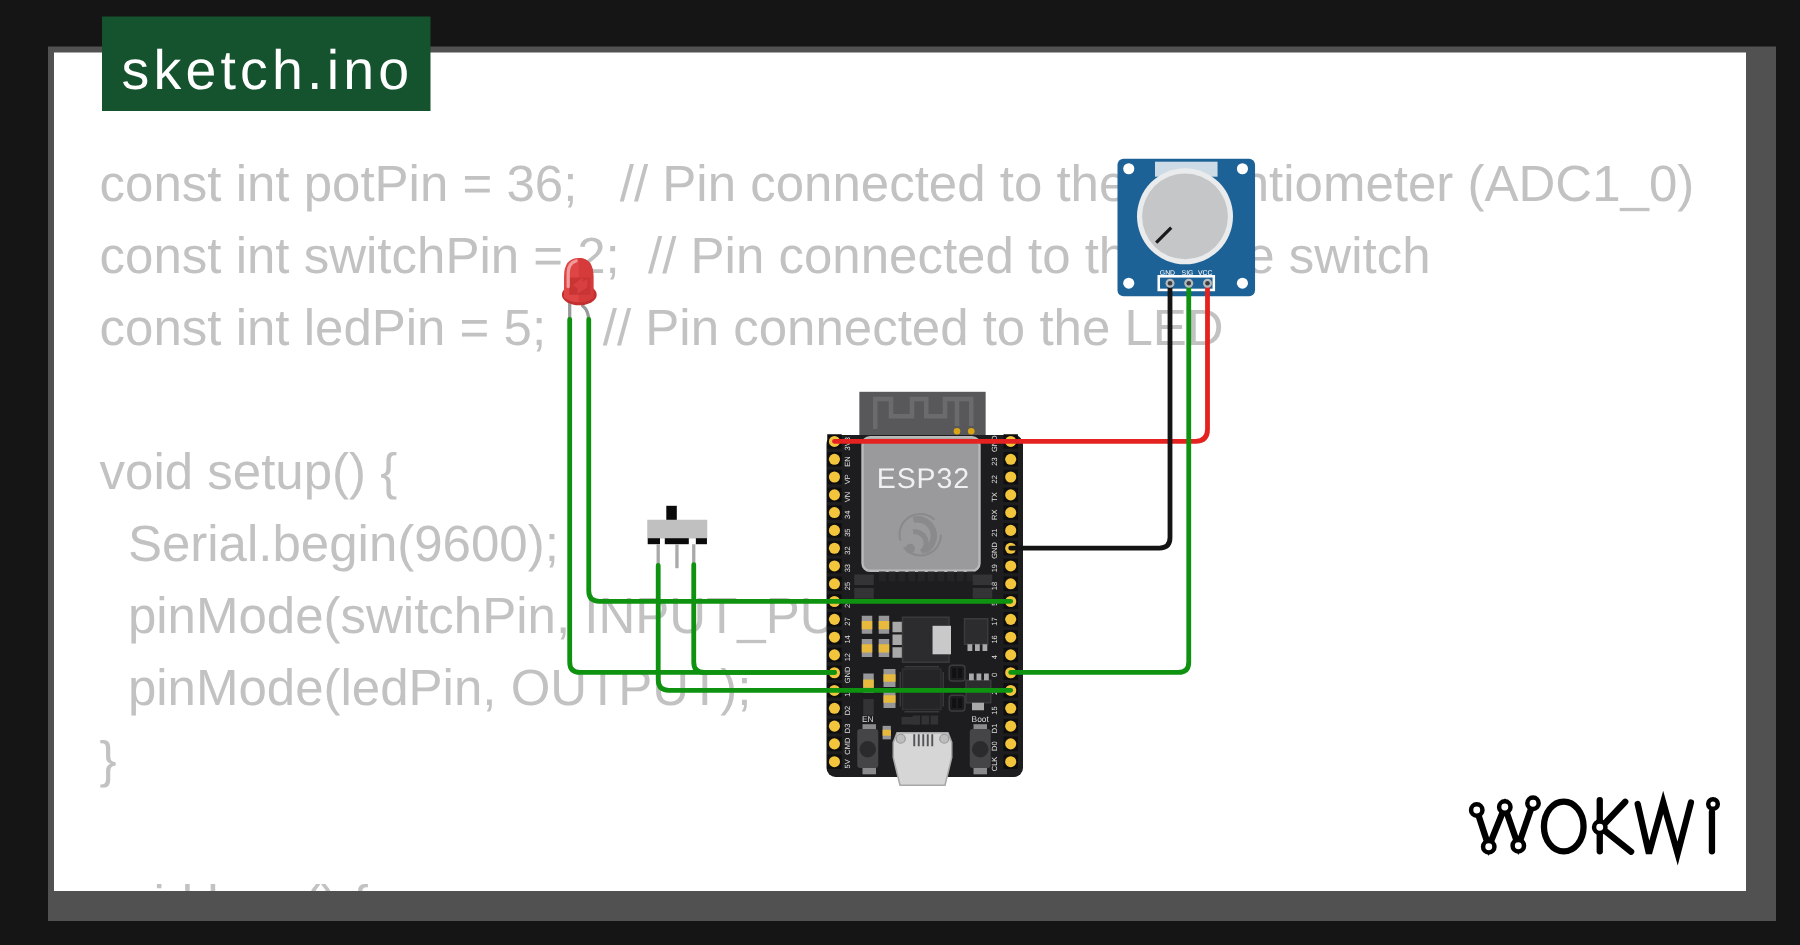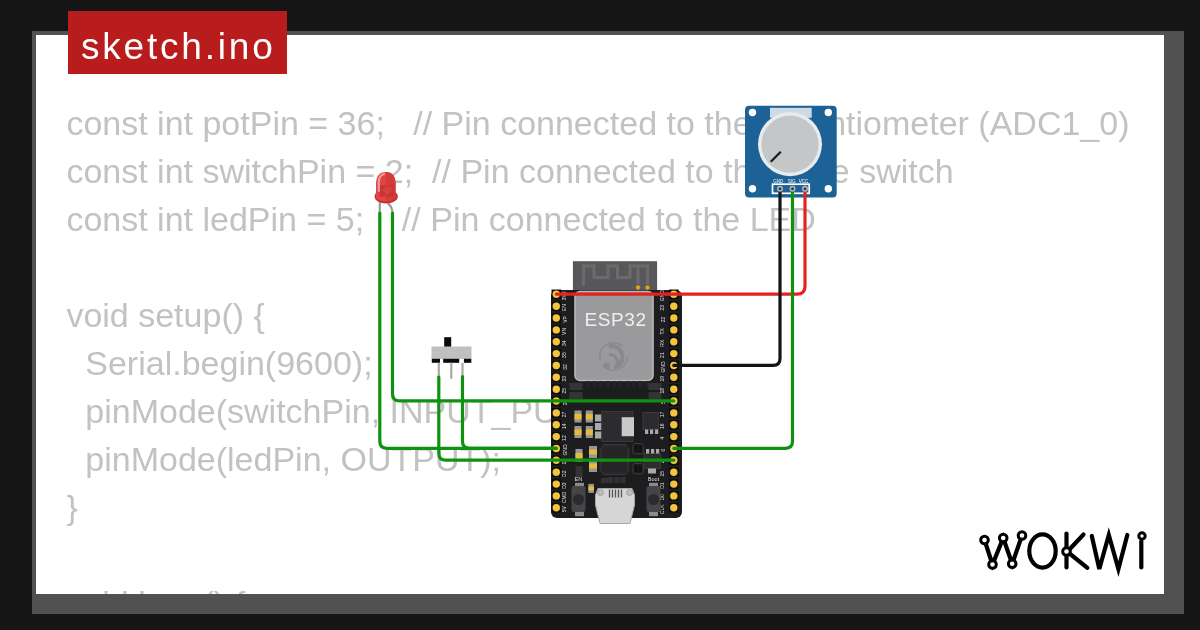--- a/index.html
+++ b/index.html
@@ -1,20 +1,20 @@
 <!DOCTYPE html>
 <html><head>
 <meta charset="utf-8">
 <style>
 html,body{margin:0;padding:0;width:1200px;height:630px;background:#151515;overflow:hidden}
 *{box-sizing:border-box}
 #shadow{position:absolute;left:32px;top:31px;width:1152px;height:583px;background:#515151}
 #page{position:absolute;left:36px;top:35px;width:1128px;height:559px;background:#ffffff;overflow:hidden}
 #code{position:absolute;left:30.4px;top:64.1px;margin:0;font-family:"Liberation Sans",sans-serif;font-size:34px;line-height:48px;color:#c2c2c2;white-space:pre}
-#tab{position:absolute;left:67.5px;top:10.5px;width:219px;height:63.5px;background:#b91c1c}
+#tab{position:absolute;left:67.5px;top:10.5px;width:219px;height:63.5px;background:#14532d}
 #tab span{position:absolute;left:13.5px;top:17px;color:#fff;font-family:"Liberation Sans",sans-serif;font-size:37px;letter-spacing:2.8px;line-height:37px}
 #ovl{position:absolute;left:0;top:0;width:1200px;height:630px}
 </style>
 </head>
 <body>
 <div id="shadow"></div>
 <div id="page">
     <pre id="code">const int potPin = 36;   // Pin connected to the potentiometer (ADC1_0)
 const int switchPin = 2;  // Pin connected to the slide switch
 const int ledPin = 5;    // Pin connected to the LED

